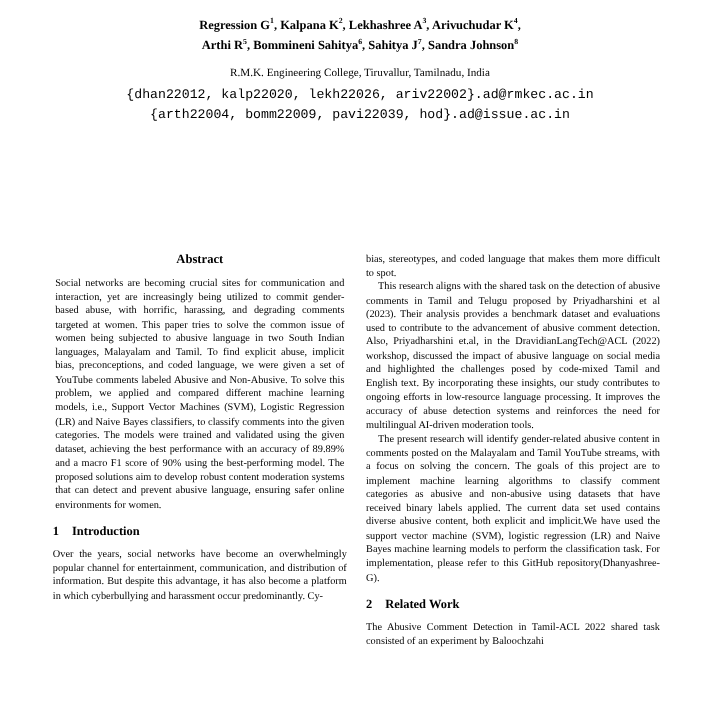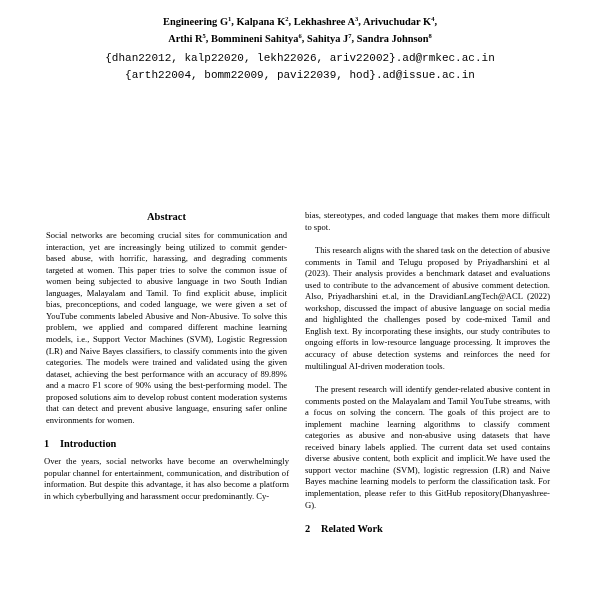--- a/index.html
+++ b/index.html
@@ -75,21 +75,21 @@
   }
   .col p {
     margin: 0;
     text-indent: 10px;
     font-family: Liberation Serif, serif;
   }
   .col p.first {
     text-indent: 0;
   }
   .col p + p {
-    margin-top: 12px;
+    margin-top: 0px;
   }
   .section-head {
     font-size: 10.4px;
     font-weight: bold;
     margin: 11px 0 5px 0;
     display: flex;
     gap: 7px;
     text-indent: 0;
   }
   .section-num {
@@ -100,33 +100,34 @@
   }
 </style>
 </head>
 <body>
 
 <div class="page">
 
 
   <div class="authors">
     <div>
-      <span><span>Engineering G</span><sup>1</sup>,</span>
+      <span><span>Regression G</span><sup>1</sup>,</span>
       <span><span>Kalpana K</span><sup>2</sup>,</span>
       <span><span>Lekhashree A</span><sup>3</sup>,</span>
       <span><span>Arivuchudar K</span><sup>4</sup>,</span>
     </div>
     <div>
       <span><span>Arthi R</span><sup>5</sup>,</span>
       <span><span>Bommineni Sahitya</span><sup>6</sup>,</span>
       <span><span>Sahitya J</span><sup>7</sup>,</span>
       <span><span>Sandra Johnson</span><sup>8</sup></span>
     </div>
   </div>
 
+  <div class="affil">R.M.K. Engineering College, Tiruvallur, Tamilnadu, India</div>
 
   <div class="emails">
     <div>{dhan22012, kalp22020, lekh22026, ariv22002}.ad@rmkec.ac.in</div>
     <div>{arth22004, bomm22009, pavi22039, hod}.ad@issue.ac.in</div>
   </div>
 
   <div class="columns">
 
     <div class="col">
       <div class="abstract-head">Abstract</div>
@@ -143,16 +144,17 @@
 
     <div class="col">
       <p class="first">bias, stereotypes, and coded language that makes them more difficult to spot.</p>
       <p>This research aligns with the shared task on the detection of abusive comments in Tamil and Telugu proposed by Priyadharshini et al (2023). Their analysis provides a benchmark dataset and evaluations used to contribute to the advancement of abusive comment detection. Also, Priyadharshini et.al, in the DravidianLangTech@ACL (2022) workshop, discussed the impact of abusive language on social media and highlighted the challenges posed by code-mixed Tamil and English text. By incorporating these insights, our study contributes to ongoing efforts in low-resource language processing. It improves the accuracy of abuse detection systems and reinforces the need for multilingual AI-driven moderation tools.</p>
       <p>The present research will identify gender-related abusive content in comments posted on the Malayalam and Tamil YouTube streams, with a focus on solving the concern. The goals of this project are to implement machine learning algorithms to classify comment categories as abusive and non-abusive using datasets that have received binary labels applied. The current data set used contains diverse abusive content, both explicit and implicit.We have used the support vector machine (SVM), logistic regression (LR) and Naive Bayes machine learning models to perform the classification task. For implementation, please refer to this GitHub repository(Dhanyashree-G).</p>
 
       <div class="section-head">
         <span class="section-num">2</span>
         <span>Related Work</span>
       </div>
+      <p class="first">The Abusive Comment Detection in Tamil-ACL 2022 shared task consisted of an experiment by Baloochzahi</p>
     </div>
 
   </div>
 </div>
 
 </body></html>

